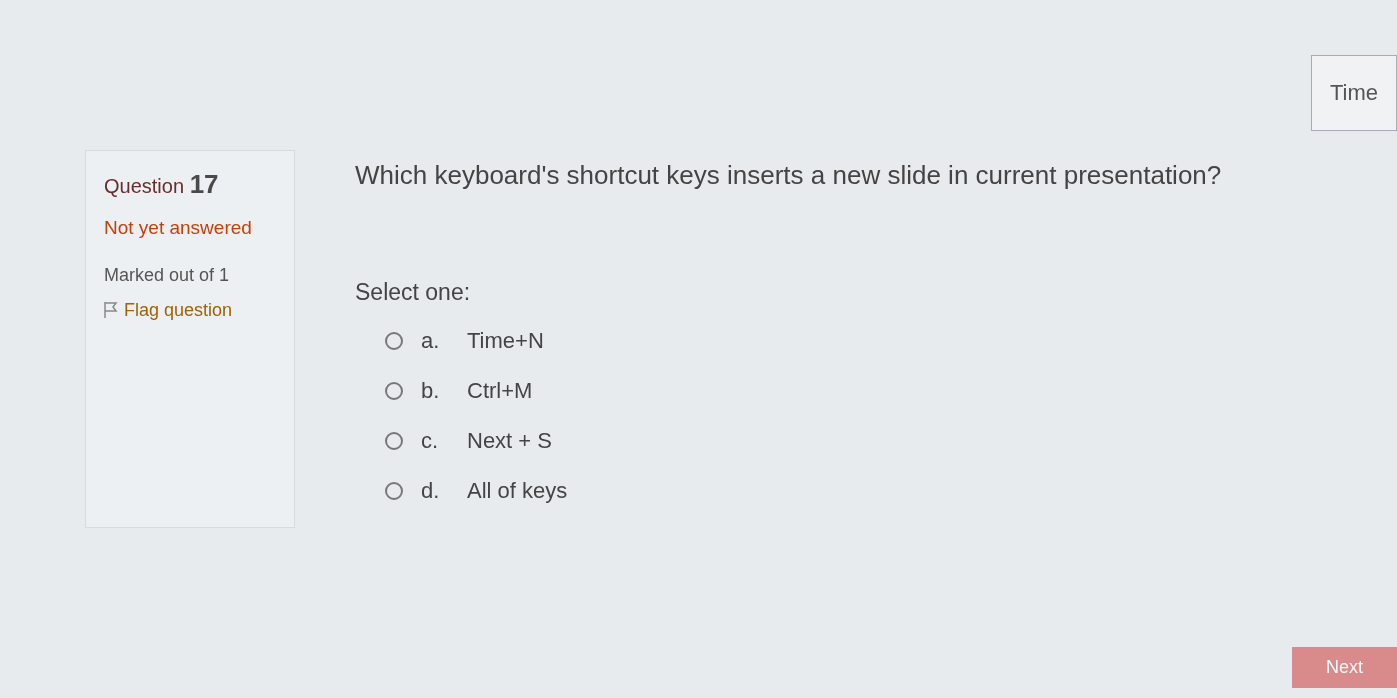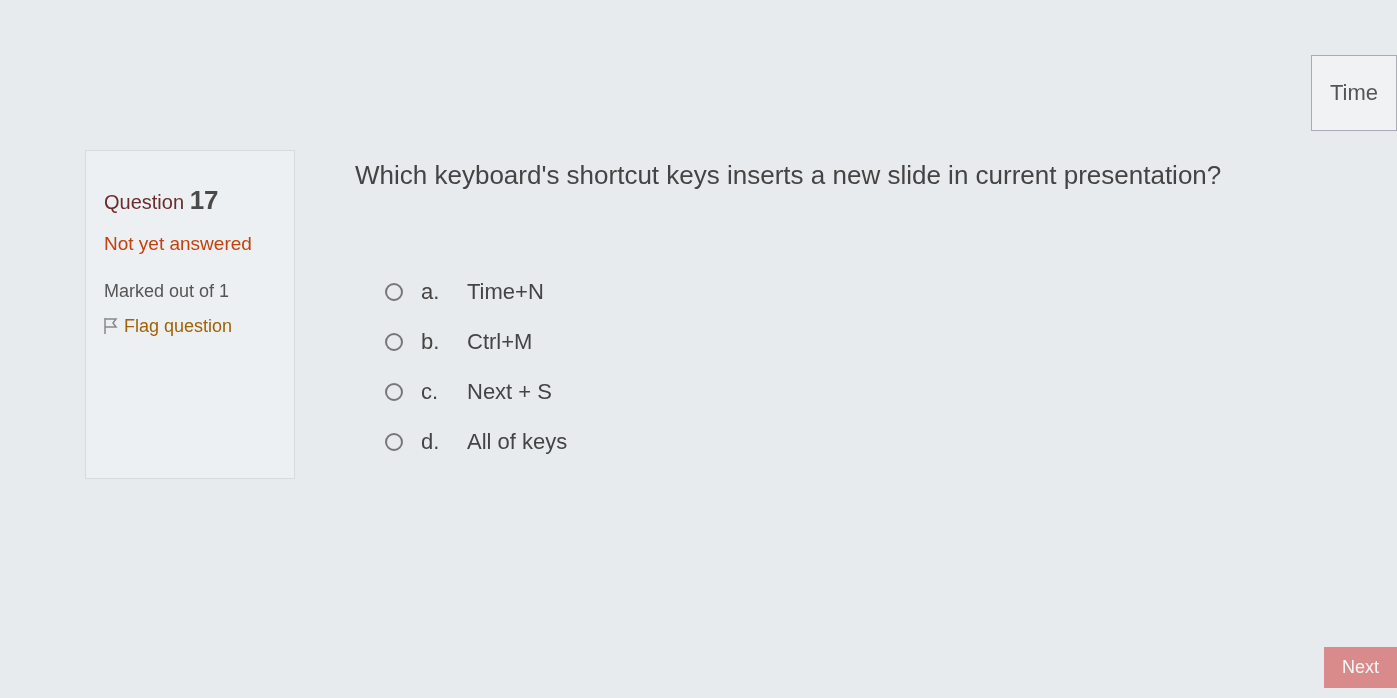--- a/index.html
+++ b/index.html
@@ -34,21 +34,20 @@
       background: #edf0f2;
       border: 1px solid #d8dbde;
       padding: 18px 22px 22px 18px;
       width: 210px;
       color: #555;
     }
     .info-panel .q-heading {
       font-size: 20px;
       color: #6a2c2c;
       margin-bottom: 14px;
-      margin-top: 16px;
     }
     .info-panel .q-heading .num {
       font-size: 26px;
       font-weight: 600;
       color: #4a4a4a;
     }
     .info-panel .status {
       font-size: 19px;
       color: #c2410c;
       line-height: 1.5;
@@ -108,21 +107,21 @@
     }
     .opt-letter {
       width: 28px;
     }
     .next-btn {
       position: absolute;
       right: 0;
       bottom: 10px;
       background: #d04a4a;
       color: #fff;
-      padding: 10px 18px;
+      padding: 10px 34px;
       font-size: 18px;
       border: none;
       cursor: pointer;
       opacity: 0.6;
     }
   </style>
 </head>
 <body>
 
 <div class="time-box">
@@ -143,20 +142,21 @@
         <svg viewBox="0 0 14 16" width="14" height="16">
           <path d="M1 0 L1 16 M1 1 L12 1 L9 5 L12 9 L1 9" fill="none" stroke="#888" stroke-width="1.5"></path>
         </svg>
       </span>
       <span>Flag question</span>
     </div>
   </div>
 
   <div class="question-area">
     <div class="question-text">Which keyboard's shortcut keys  inserts a new slide in current presentation?</div>
+    <div class="select-label">Select one:</div>
     <div class="options">
 
       <div class="option-row">
         <span class="radio"></span>
         <span class="opt-letter">a.</span>
         <span>Time+N</span>
       </div>
 
       <div class="option-row">
         <span class="radio"></span>

